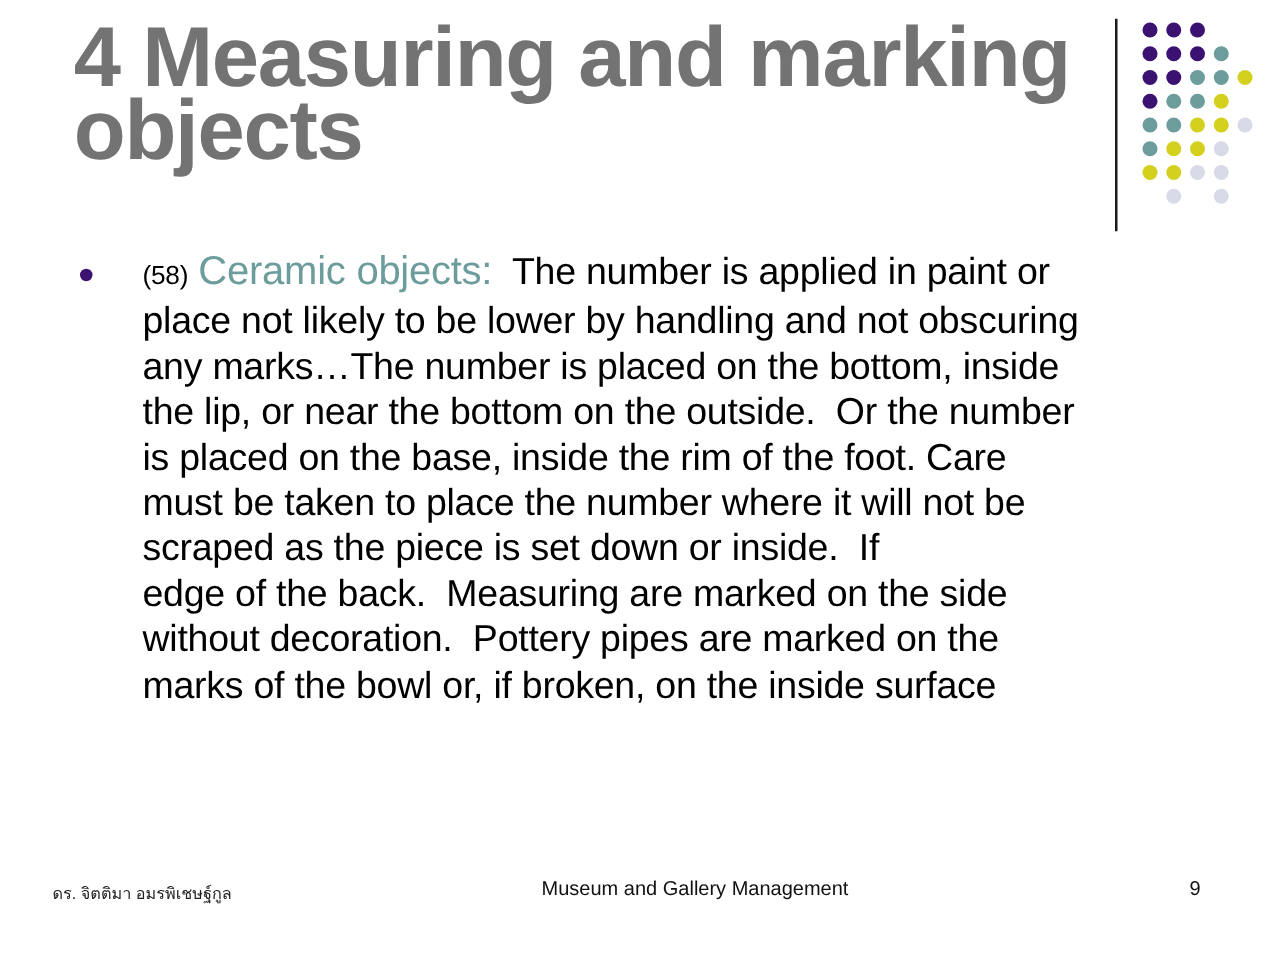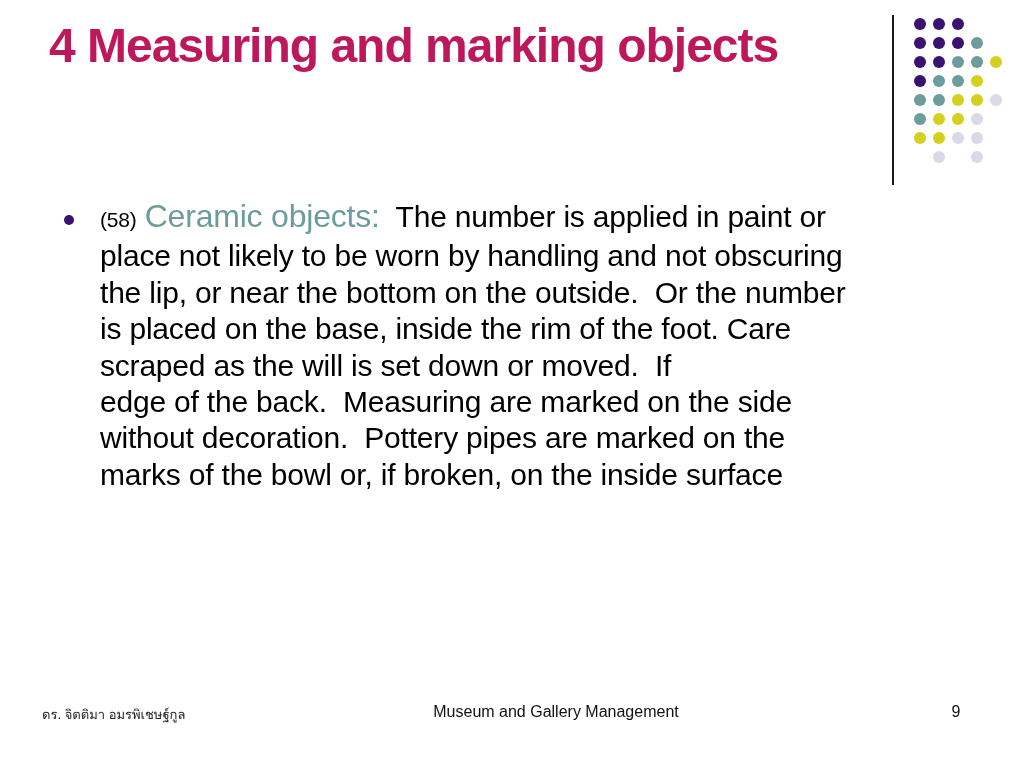--- a/index.html
+++ b/index.html
@@ -12,27 +12,27 @@
     width: 1024px;
     height: 768px;
     background: #ffffff;
     overflow: hidden;
     font-family: "Liberation Sans", sans-serif;
   }
 
   
   .title {
     position: absolute;
-    left: 49px;
+    left: 59px;
     top: 17px;
     width: 800px;
-    font-size: 48px;
+    font-size: 68px;
     line-height: 58px;
     font-weight: bold;
-    color: #be185d;
+    color: #737373;
     letter-spacing: -1px;
   }
 
   
   .deco-line {
     position: absolute;
     left: 892px;
     top: 15px;
     width: 2px;
     height: 170px;
@@ -65,21 +65,21 @@
   .bullet-marker {
     position: absolute;
     left: 2px;
     top: 17px;
     width: 10px;
     height: 10px;
     border-radius: 50%;
     background: #3b1171;
   }
   .bullet-text {
-    margin-left: 38px;
+    margin-left: 52px;
     font-size: 30px;
     line-height: 36.4px;
     color: #000000;
     letter-spacing: -0.2px;
   }
   .bullet-text .line {
     white-space: pre-wrap;
   }
   .ref-number {
     font-size: 21px;
@@ -167,24 +167,26 @@
       <div class="dot" style="background: rgb(217, 218, 232);"></div>
       <div class="dot" style="visibility: hidden;"></div>
       <div class="dot" style="background: rgb(217, 218, 232);"></div>
       <div class="dot" style="visibility: hidden;"></div>
     </div>
 
   <div class="bullet-item">
     <span class="bullet-marker"></span>
     <div class="bullet-text">
       <div class="line"><span class="ref-number">(58)</span><span> </span><span class="term">Ceramic objects:</span><span>  The number is applied in paint or</span></div>
-      <div class="line">place not likely to be worn by handling and not obscuring</div>
+      <div class="line">place not likely to be lower by handling and not obscuring</div>
+      <div class="line">any marks…The number is placed on the bottom, inside</div>
       <div class="line">the lip, or near the bottom on the outside.  Or the number</div>
       <div class="line">is placed on the base, inside the rim of the foot. Care</div>
-      <div class="line">scraped as the will is set down or moved.  If</div>
+      <div class="line">must be taken to place the number where it will not be</div>
+      <div class="line">scraped as the piece is set down or inside.  If</div>
       <div class="line">edge of the back.  Measuring are marked on the side</div>
       <div class="line">without decoration.  Pottery pipes are marked on the</div>
       <div class="line">marks of the bowl or, if broken, on the inside surface</div>
     </div>
   </div>
 
   <div class="footer-author">ดร. จิตติมา อมรพิเชษฐ์กูล</div>
 
   <div class="footer-center">Museum and Gallery Management</div>
 

